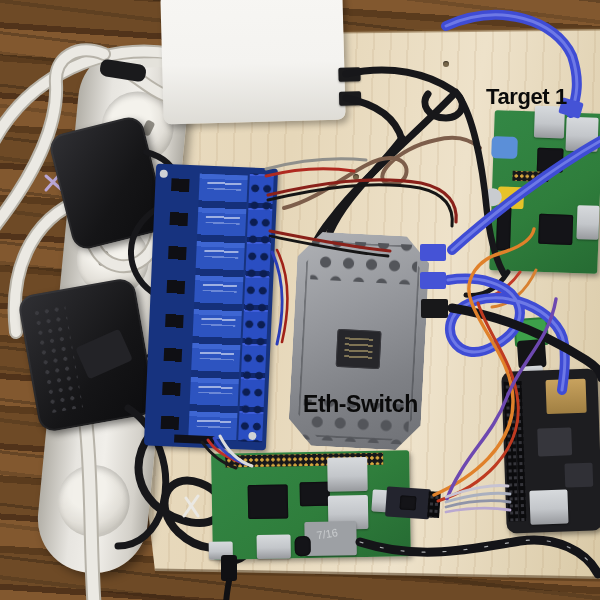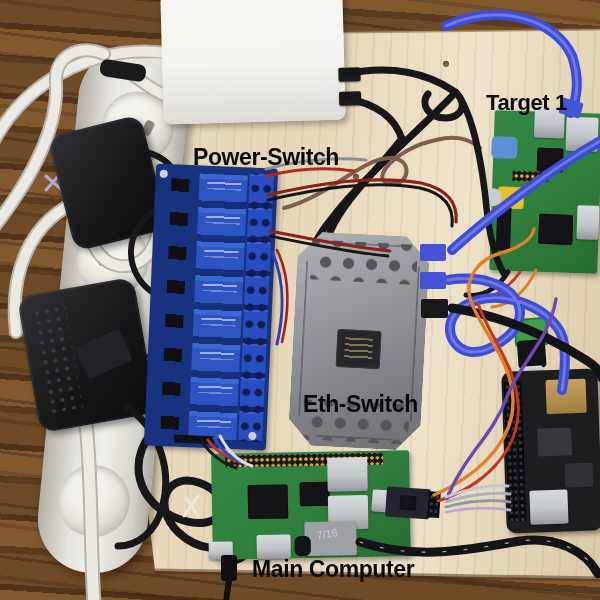--- a/index.html
+++ b/index.html
@@ -258,18 +258,16 @@
       <path d="M208,440 C216,452 228,458 240,462" stroke="var(--wire-red,#c03028)" stroke-width="3"></path>
       <path d="M214,438 C222,452 234,460 246,464" stroke="#3648c0" stroke-width="3"></path>
       <path d="M220,436 C228,452 240,462 252,466" stroke="#dcdcdc" stroke-width="3"></path>
       <path d="M202,442 C212,456 224,464 236,468" stroke="#1a1a1a" stroke-width="3"></path>
 
       <rect x="221" y="555" width="16" height="26" rx="3" fill="#101013"></rect>
       <path d="M229,581 C227,592 226,600 226,606" stroke="#101013" stroke-width="6"></path>
     </g>
   </svg>
 
-  <span class="abs label" style="left:193px;top:144px;font-size:23px">Power-Switch</span>
-  <span class="abs label" style="left:486px;top:90px;font-size:22px">Target 1</span>
+  <span class="abs label" style="left:486px;top:84px;font-size:22px">Target 1</span>
   <span class="abs label" style="left:303px;top:391px;font-size:23px">Eth-Switch</span>
-  <span class="abs label" style="left:252px;top:556px;font-size:23px">Main Computer</span>
 
 </div>
 
 </body></html>

